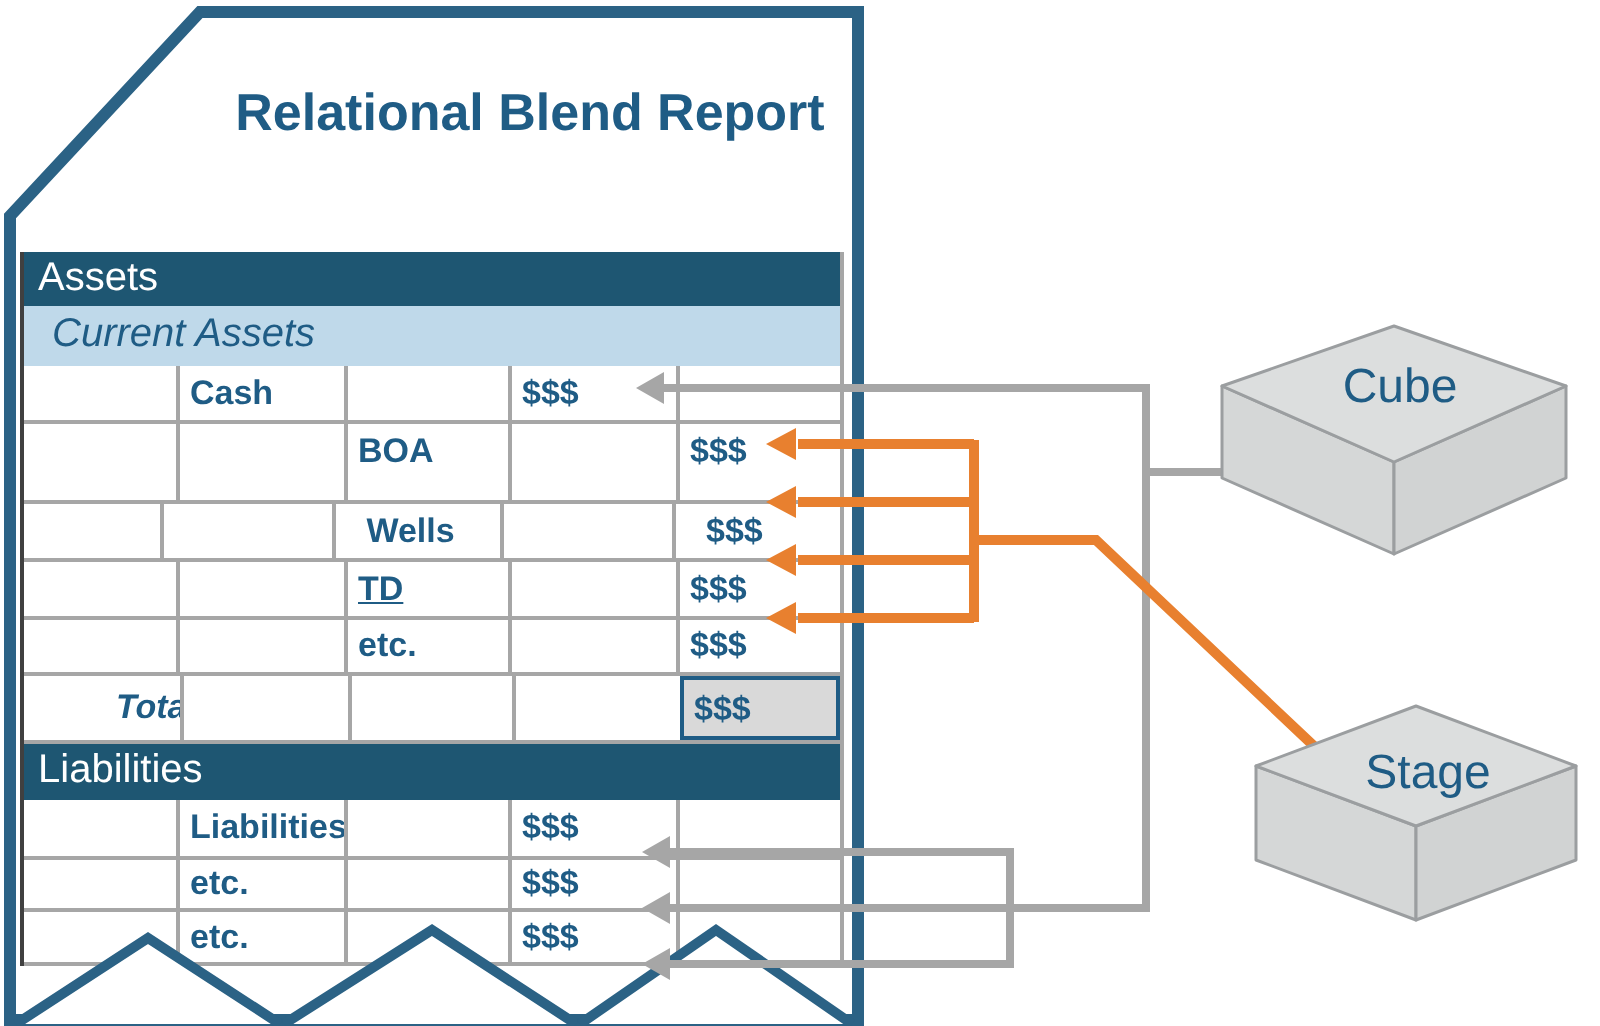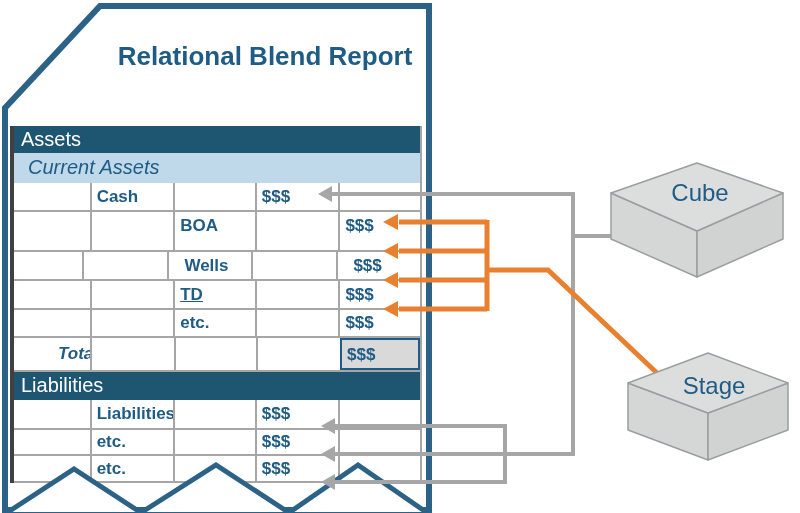--- a/index.html
+++ b/index.html
@@ -14,31 +14,31 @@
 
   #doc-title {
     position:absolute; left:98px; top:37px; width:334px;
     text-align:center; font-size:26px; font-weight:bold; color:#1F5C85;
     letter-spacing:0px; white-space:nowrap;
   }
 
   #report-table {
     position:absolute; left:10px; top:122px; width:412px;
     box-sizing:border-box;
-    border-left:4px solid #404040; border-right:2px solid #A6A6A6;
+    border-left:2px solid #404040; border-right:2px solid #A6A6A6;
   }
   .band-dark {
     background:#1E5672; color:#ffffff; font-size:20px;
     padding-left:7px; box-sizing:border-box;
   }
   .band-light {
     background:#BFD9EA; color:#1F5C85; font-size:20px; font-style:italic;
     padding-left:14px; box-sizing:border-box;
   }
-  .trow { display:flex; box-sizing:border-box; border-bottom:2px solid #A6A6A6; }
+  .trow { display:flex; box-sizing:border-box; border-bottom:2px solid #A6A6A6;justify-content:flex-end; }
   .cell {
     box-sizing:border-box; border-right:2px solid #A6A6A6;
     font-size:17px; font-weight:bold; color:#1F5C85; padding-left:5px;
     overflow:hidden; white-space:nowrap;
   }
   .cell.last { border-right:none; }
   .c1{width:78px;} .c2{width:84px;} .c3{width:82px;} .c4{width:84px;} .c5{width:80px;}
   .total-label { font-style:italic; }
   .total-cell {
     background:#D9D9D9; border:2px solid #1F5C85 !important;

